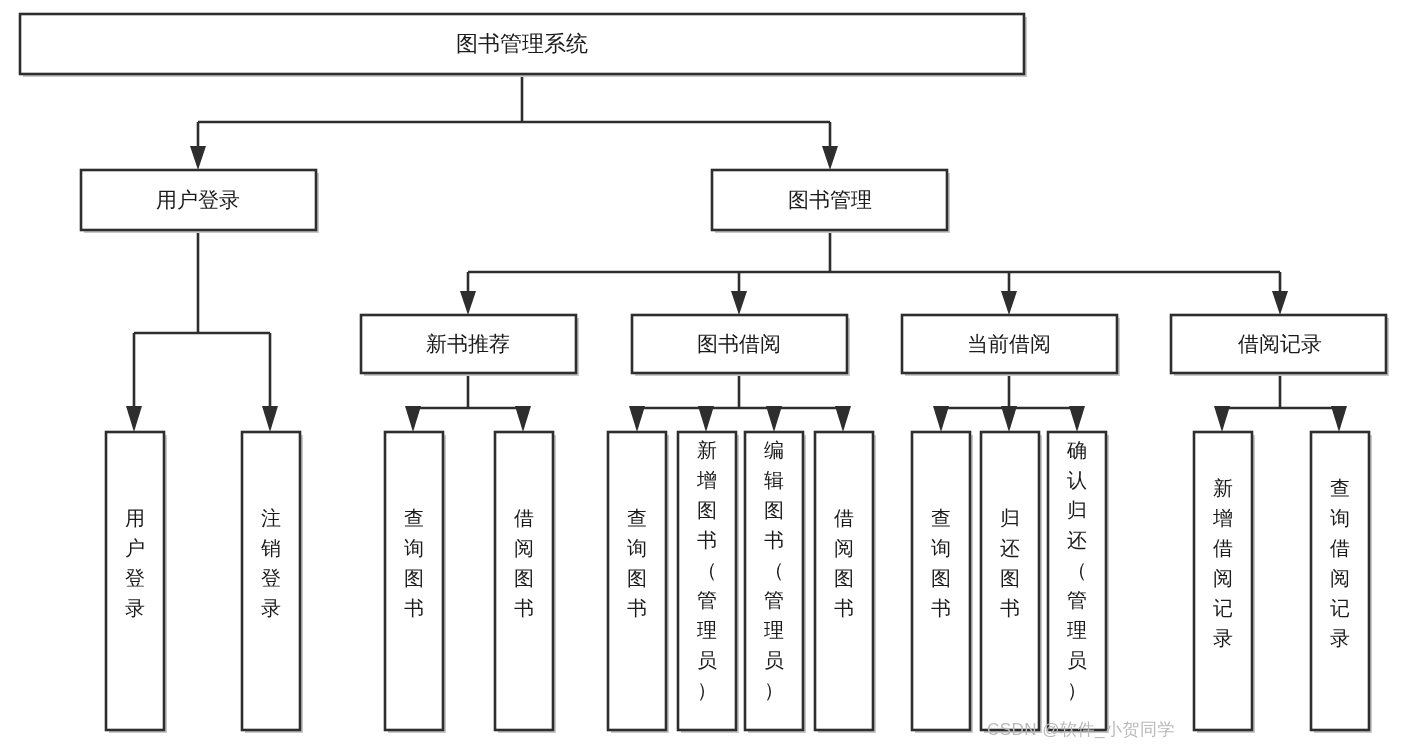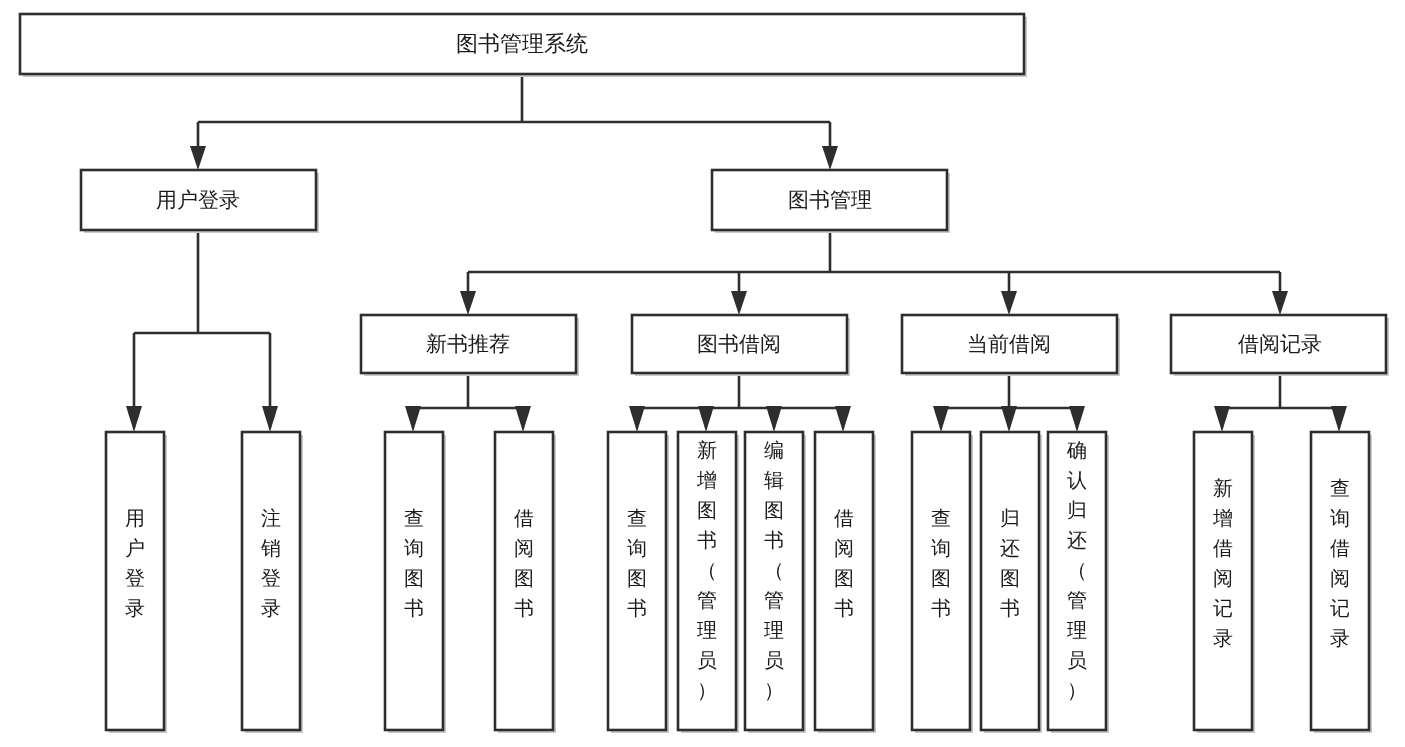--- a/index.html
+++ b/index.html
@@ -250,13 +250,14 @@
       <text class="node-label-v" x="1223" y="495"><tspan x="1223" y="495">新</tspan><tspan x="1223" y="525">增</tspan><tspan x="1223" y="555">借</tspan><tspan x="1223" y="585">阅</tspan><tspan x="1223" y="615">记</tspan><tspan x="1223" y="645">录</tspan></text>
     </g>
     <g>
       <rect class="node-shadow" x="1314" y="435" width="58" height="298"></rect>
       <rect class="node-box" x="1311" y="432" width="58" height="298"></rect>
       <text class="node-label-v" x="1340" y="495"><tspan x="1340" y="495">查</tspan><tspan x="1340" y="525">询</tspan><tspan x="1340" y="555">借</tspan><tspan x="1340" y="585">阅</tspan><tspan x="1340" y="615">记</tspan><tspan x="1340" y="645">录</tspan></text>
     </g>
 
   </svg>
 
+  <div class="watermark">CSDN @软件_小贺同学</div>
 </div>
 
 </body></html>

